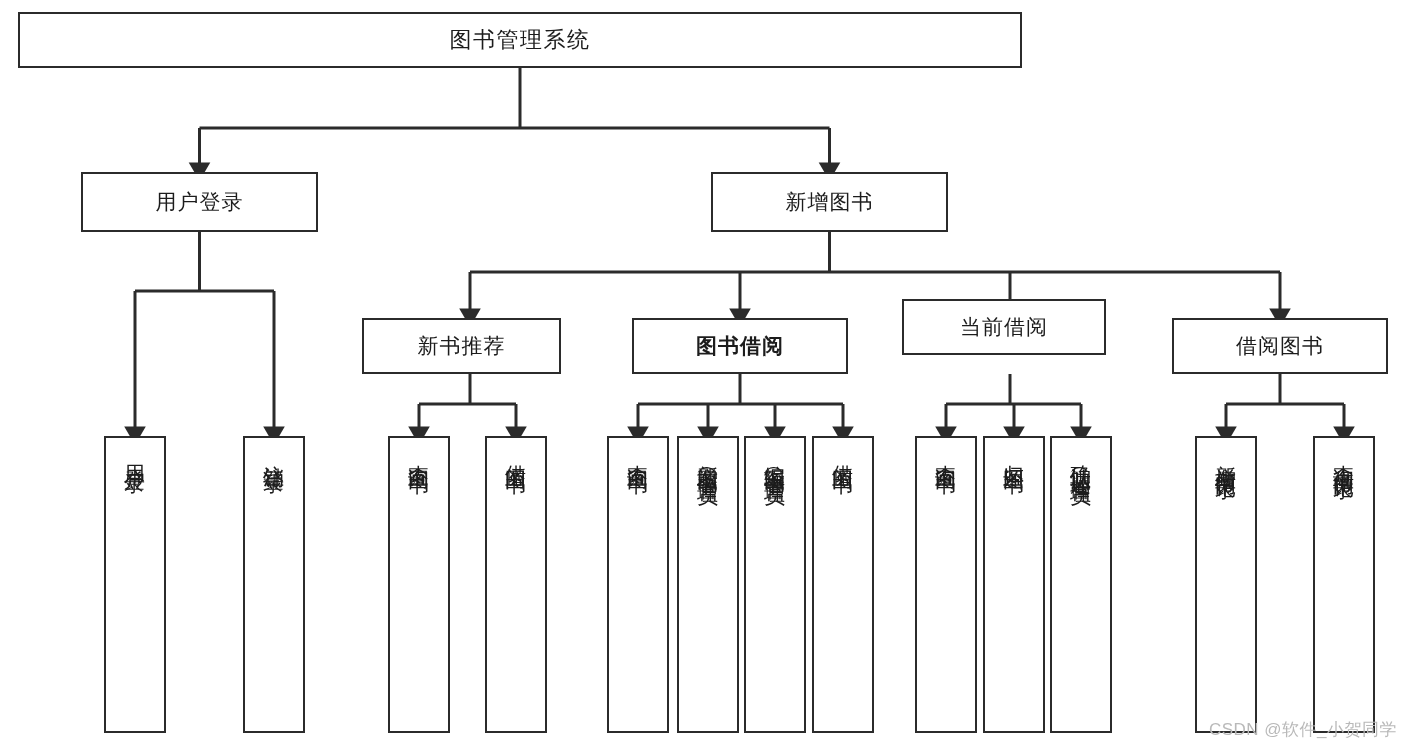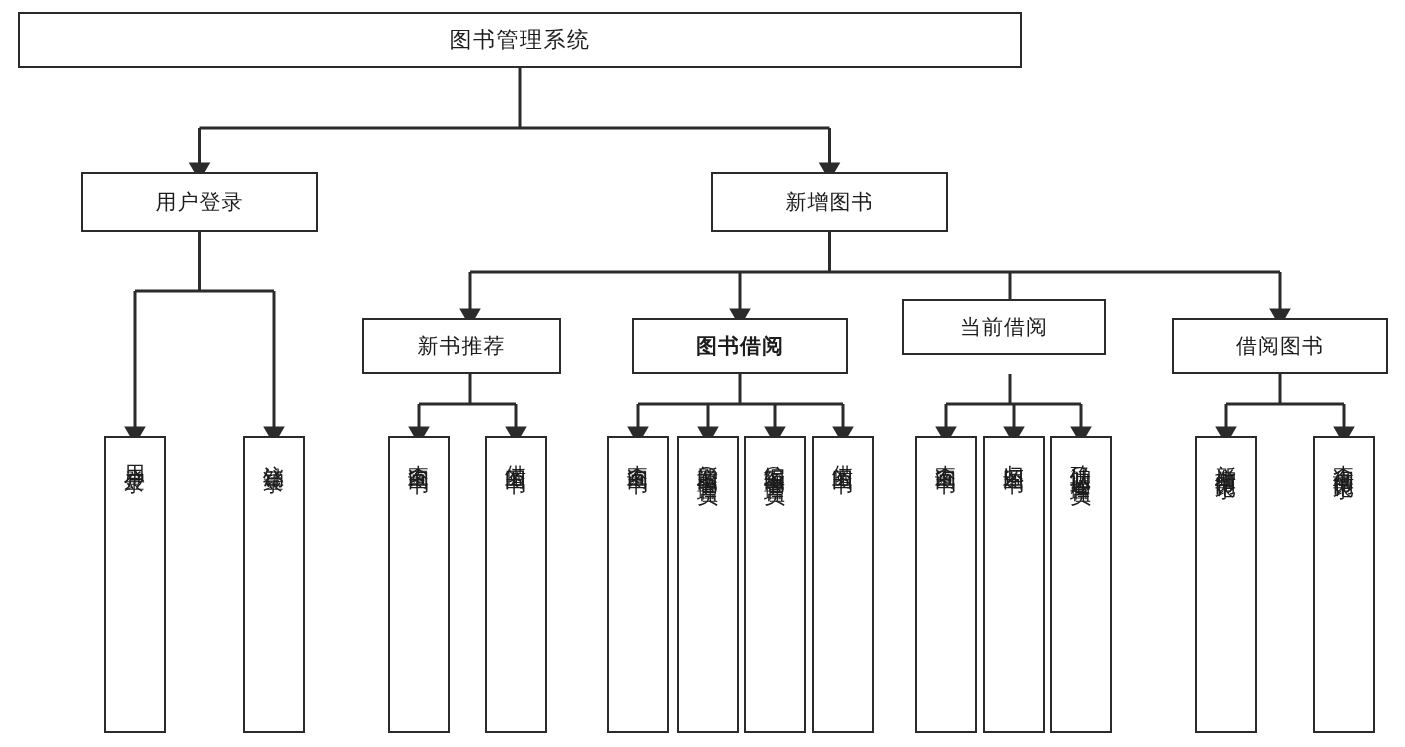--- a/index.html
+++ b/index.html
@@ -180,14 +180,15 @@
         <span class="node-label">确认归还（管理员）</span>
       </div>
       <div class="node vertical" style="left: 1195px; top: 436px; width: 62px; height: 297px;">
         <span class="node-label">新增借阅记录</span>
       </div>
       <div class="node vertical" style="left: 1313px; top: 436px; width: 62px; height: 297px;">
         <span class="node-label">查询借阅记录</span>
       </div>
     </div>
 
+  <div id="watermark">CSDN @软件_小贺同学</div>
 
 </div>
 
 </body></html>

